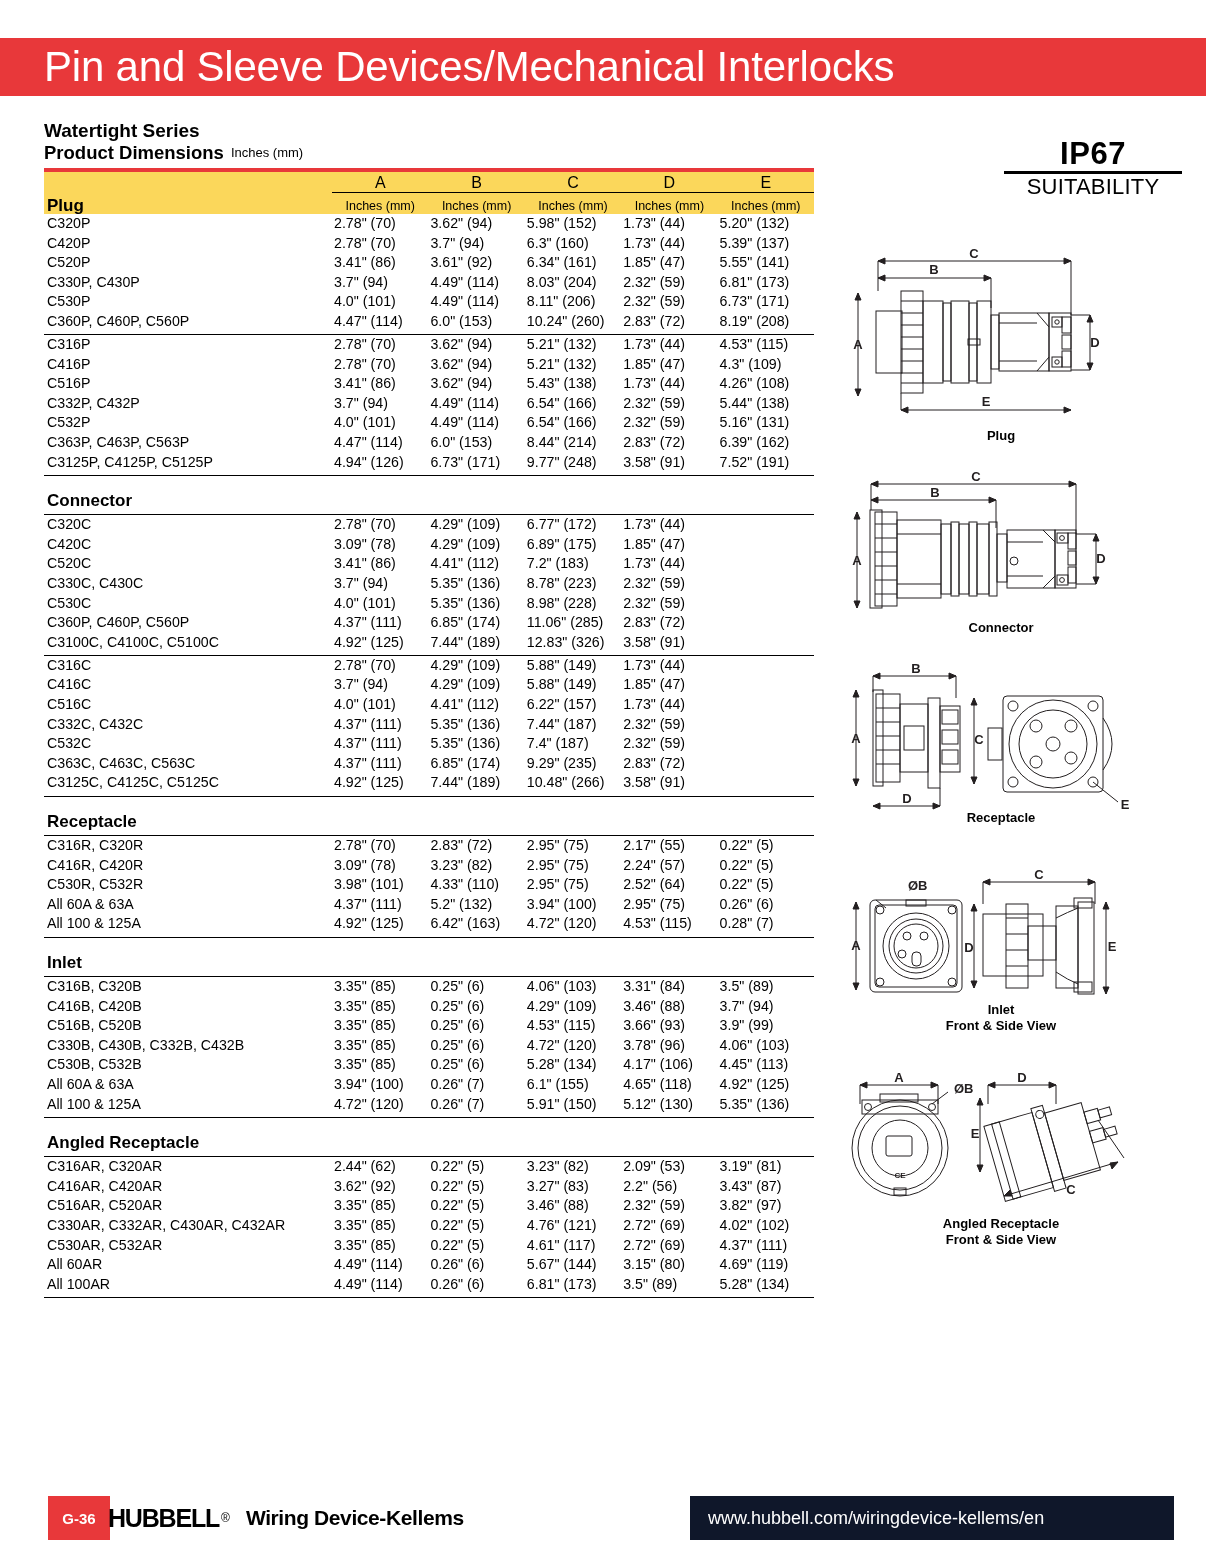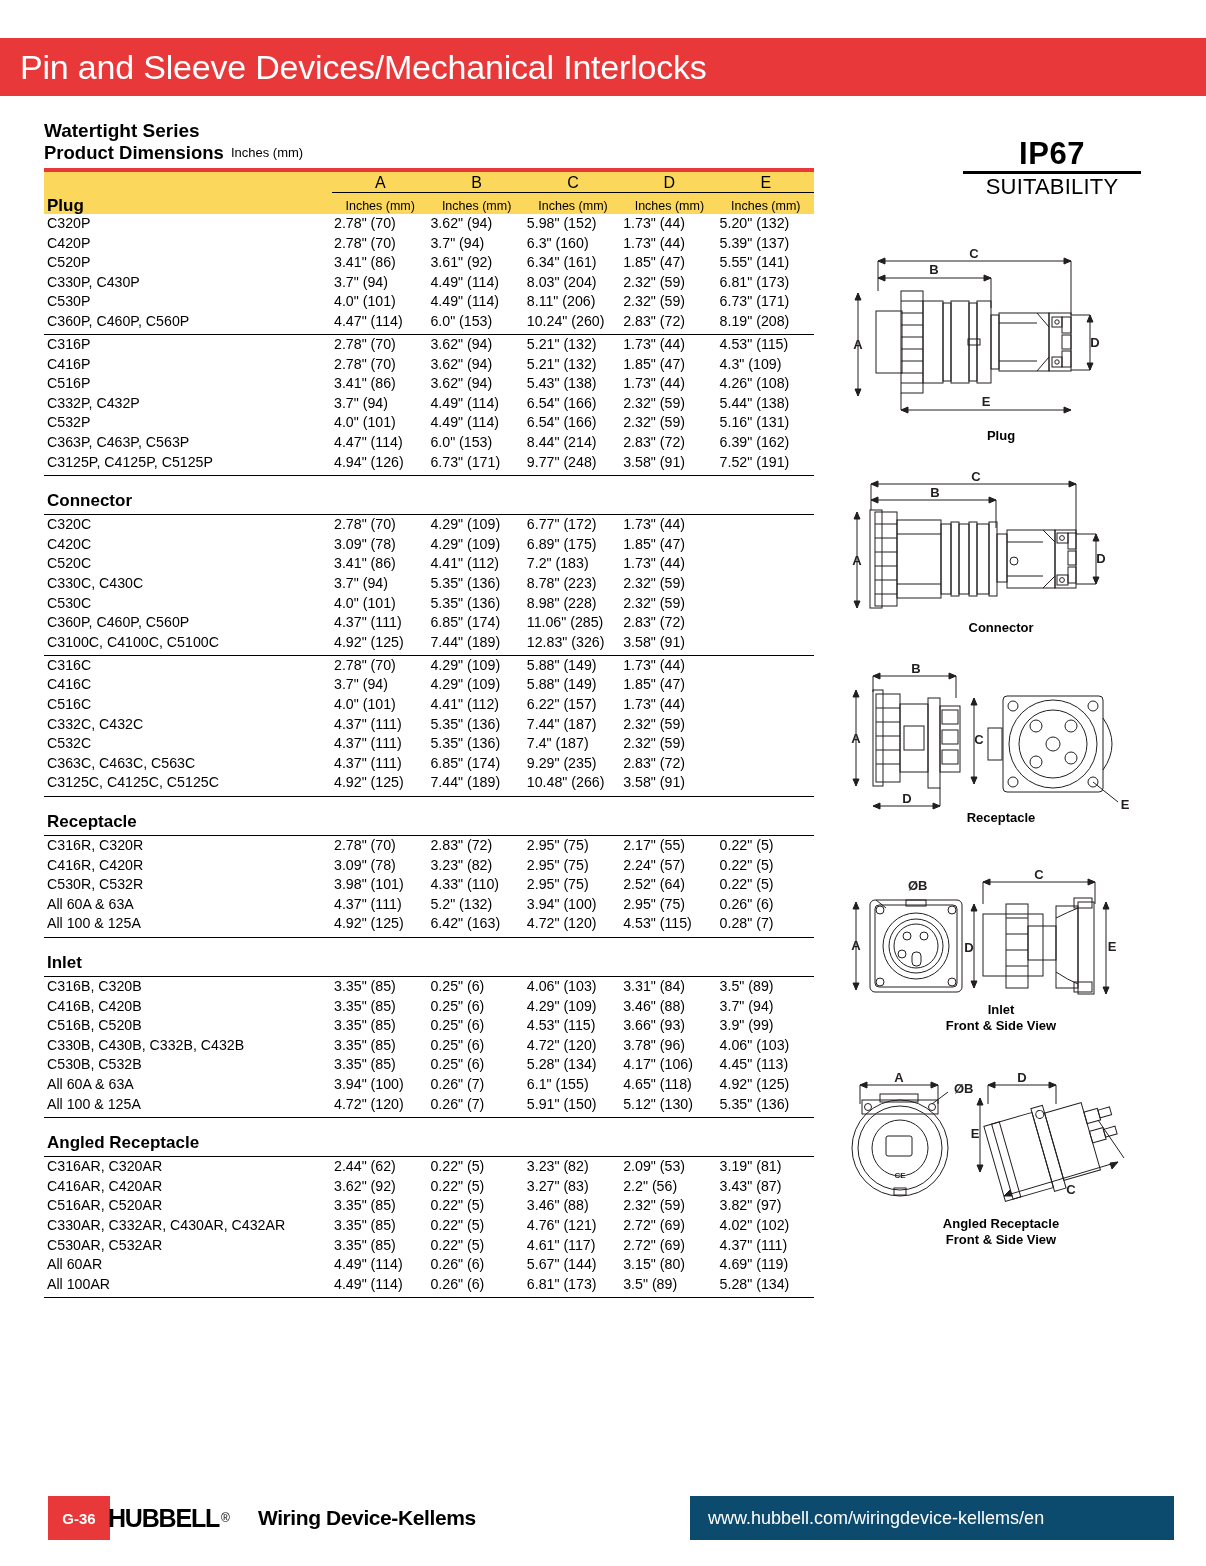--- a/index.html
+++ b/index.html
@@ -13,23 +13,23 @@
     overflow:hidden;
   }
 
   
   .page-header{
     position:absolute; left:0; top:38px; width:1206px; height:58px;
     background:#E8383A;
     display:flex; align-items:center;
   }
   .page-header .title{
-    margin-left:20px;
+    margin-left:44px;
     color:#fff;
-    font-size:34px;
+    font-size:42px;
     font-weight:400;
     letter-spacing:-0.2px;
     white-space:nowrap;
   }
 
   
   .sheet{ position:absolute; left:44px; top:120px; width:770px; }
 
   .series-title{ font-size:19px; font-weight:bold; line-height:21px; }
   .dims-line{ display:flex; align-items:center; line-height:23px; }
@@ -62,41 +62,41 @@
   
   tr.rule-under td{ border-bottom:1.6px solid #000; height:3px; font-size:0; line-height:0; }
 
   
   tr.gap td{ height:15px; font-size:0; line-height:0; }
   tr.sect td{ font-size:17px; font-weight:bold; line-height:22px;
               padding-left:3px; text-align:left;
               border-bottom:1.6px solid #000; padding-bottom:2px; }
 
   
-  .ip-badge{ position:absolute; left:963px; top:138px; width:178px; text-align:center; }
+  .ip-badge{ position:absolute; left:1004px; top:138px; width:178px; text-align:center; }
   .ip-badge .ip{ font-size:31px; font-weight:bold; line-height:32px; letter-spacing:0.5px; }
   .ip-badge .rule{ height:3px; background:#000; margin:1px 0 1px 0; }
   .ip-badge .suit{ font-size:22px; line-height:24px; letter-spacing:0.2px; }
 
   .figure{ position:absolute; }
   .fig-cap{ text-align:center; font-size:13px; font-weight:bold; line-height:16px; }
   .fig-svg{ display:block; }
 
   
   .footer{ position:absolute; left:0; top:1496px; width:1206px; height:44px; }
   .footer .redleft{ position:absolute; left:48px; top:0; width:62px; height:44px;
                     background:#E8383A; color:#fff; font-size:15px; font-weight:bold;
                     display:flex; align-items:center; justify-content:center; }
   .footer .brand{ position:absolute; left:108px; top:0; height:44px;
                   display:flex; align-items:center; white-space:nowrap; }
   .footer .brand .hub{ font-size:25px; font-weight:bold; letter-spacing:-1.2px; }
   .footer .brand .reg{ font-size:12px; vertical-align:super; margin-left:2px; }
-  .footer .brand .wdk{ font-size:21px; font-weight:bold; margin-left:28px; letter-spacing:-0.4px; }
+  .footer .brand .wdk{ font-size:21px; font-weight:bold; margin-left:16px; letter-spacing:-0.4px; }
   .footer .redright{ position:absolute; left:690px; top:0; width:484px; height:44px;
-                     background:#0c4a6e; color:#fff;
+                     background:#0f172a; color:#fff;
                      display:flex; align-items:center; }
   .footer .redright span{ margin-left:18px; font-size:18px; white-space:nowrap; }
 </style>
 </head>
 <body>
 
 <div class="page-header">
   <div class="title">Pin and Sleeve Devices/Mechanical Interlocks</div>
 </div>
 

